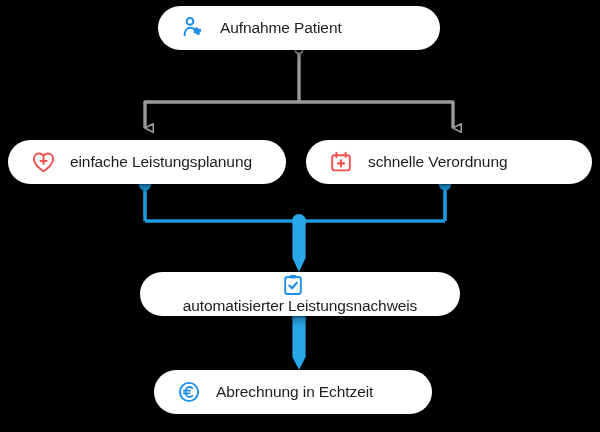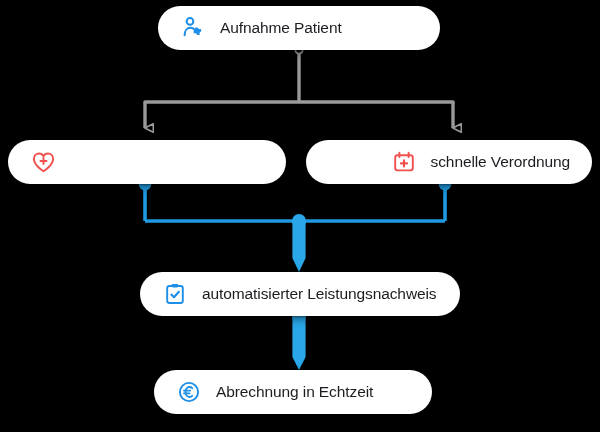--- a/index.html
+++ b/index.html
@@ -47,22 +47,22 @@
     font-size: 15.5px;
     color: #1b1d20;
     letter-spacing: -0.1px;
     white-space: nowrap;
     line-height: 1;
   }
 
   
   #node-aufnahme        { left: 158px; top: 6px;   width: 282px; height: 44px; }
   #node-leistungsplanung{ left: 8px;   top: 140px; width: 278px; height: 44px; }
-  #node-verordnung      { left: 306px; top: 140px; width: 286px; height: 44px; justify-content: flex-end; }
-  #node-nachweis        { left: 140px; top: 272px; width: 320px; height: 44px; }
+  #node-verordnung      { left: 306px; top: 140px; width: 286px; height: 44px; }
+  #node-nachweis        { left: 140px; top: 272px; width: 320px; height: 44px; flex-direction: column; }
   #node-abrechnung      { left: 154px; top: 370px; width: 278px; height: 44px; }
 </style>
 </head>
 <body>
 
 <div id="canvas">
 
   <svg id="edges" viewBox="0 0 600 432" width="600" height="432">
     <defs>
       <marker id="m-gray-open" markerWidth="12" markerHeight="12" refX="5.2" refY="9.2" orient="auto" markerUnits="userSpaceOnUse">
@@ -109,20 +109,21 @@
 
   <div class="node" id="node-leistungsplanung">
     <span class="node-icon">
       <svg width="25" height="25" viewBox="0 0 24 24">
         <path d="M12 20.4 C12 20.4 2.8 14.6 2.8 8.6 C2.8 5.5 5.1 3.4 7.7 3.4
                  C9.5 3.4 11.1 4.4 12 5.9 C12.9 4.4 14.5 3.4 16.3 3.4
                  C18.9 3.4 21.2 5.5 21.2 8.6 C21.2 14.6 12 20.4 12 20.4 Z" fill="none" stroke="#f0514f" stroke-width="1.9" stroke-linejoin="round"></path>
         <path d="M12 7.6 L12 13.4 M9.1 10.5 L14.9 10.5" fill="none" stroke="#f0514f" stroke-width="1.9" stroke-linecap="round"></path>
       </svg>
     </span>
+    <span class="node-label">einfache Leistungsplanung</span>
   </div>
 
   <div class="node" id="node-verordnung">
     <span class="node-icon">
       <svg width="24" height="24" viewBox="0 0 24 24">
         <rect x="3.2" y="5.2" width="17.6" height="15.2" rx="2.4" fill="none" stroke="#f0514f" stroke-width="1.9"></rect>
         <path d="M7.4 2.8 L7.4 7.0 M16.6 2.8 L16.6 7.0" stroke="#f0514f" stroke-width="1.9" stroke-linecap="round"></path>
         <path d="M12 10.4 L12 16.4 M9 13.4 L15 13.4" stroke="#f0514f" stroke-width="2.2" stroke-linecap="round"></path>
       </svg>
     </span>

